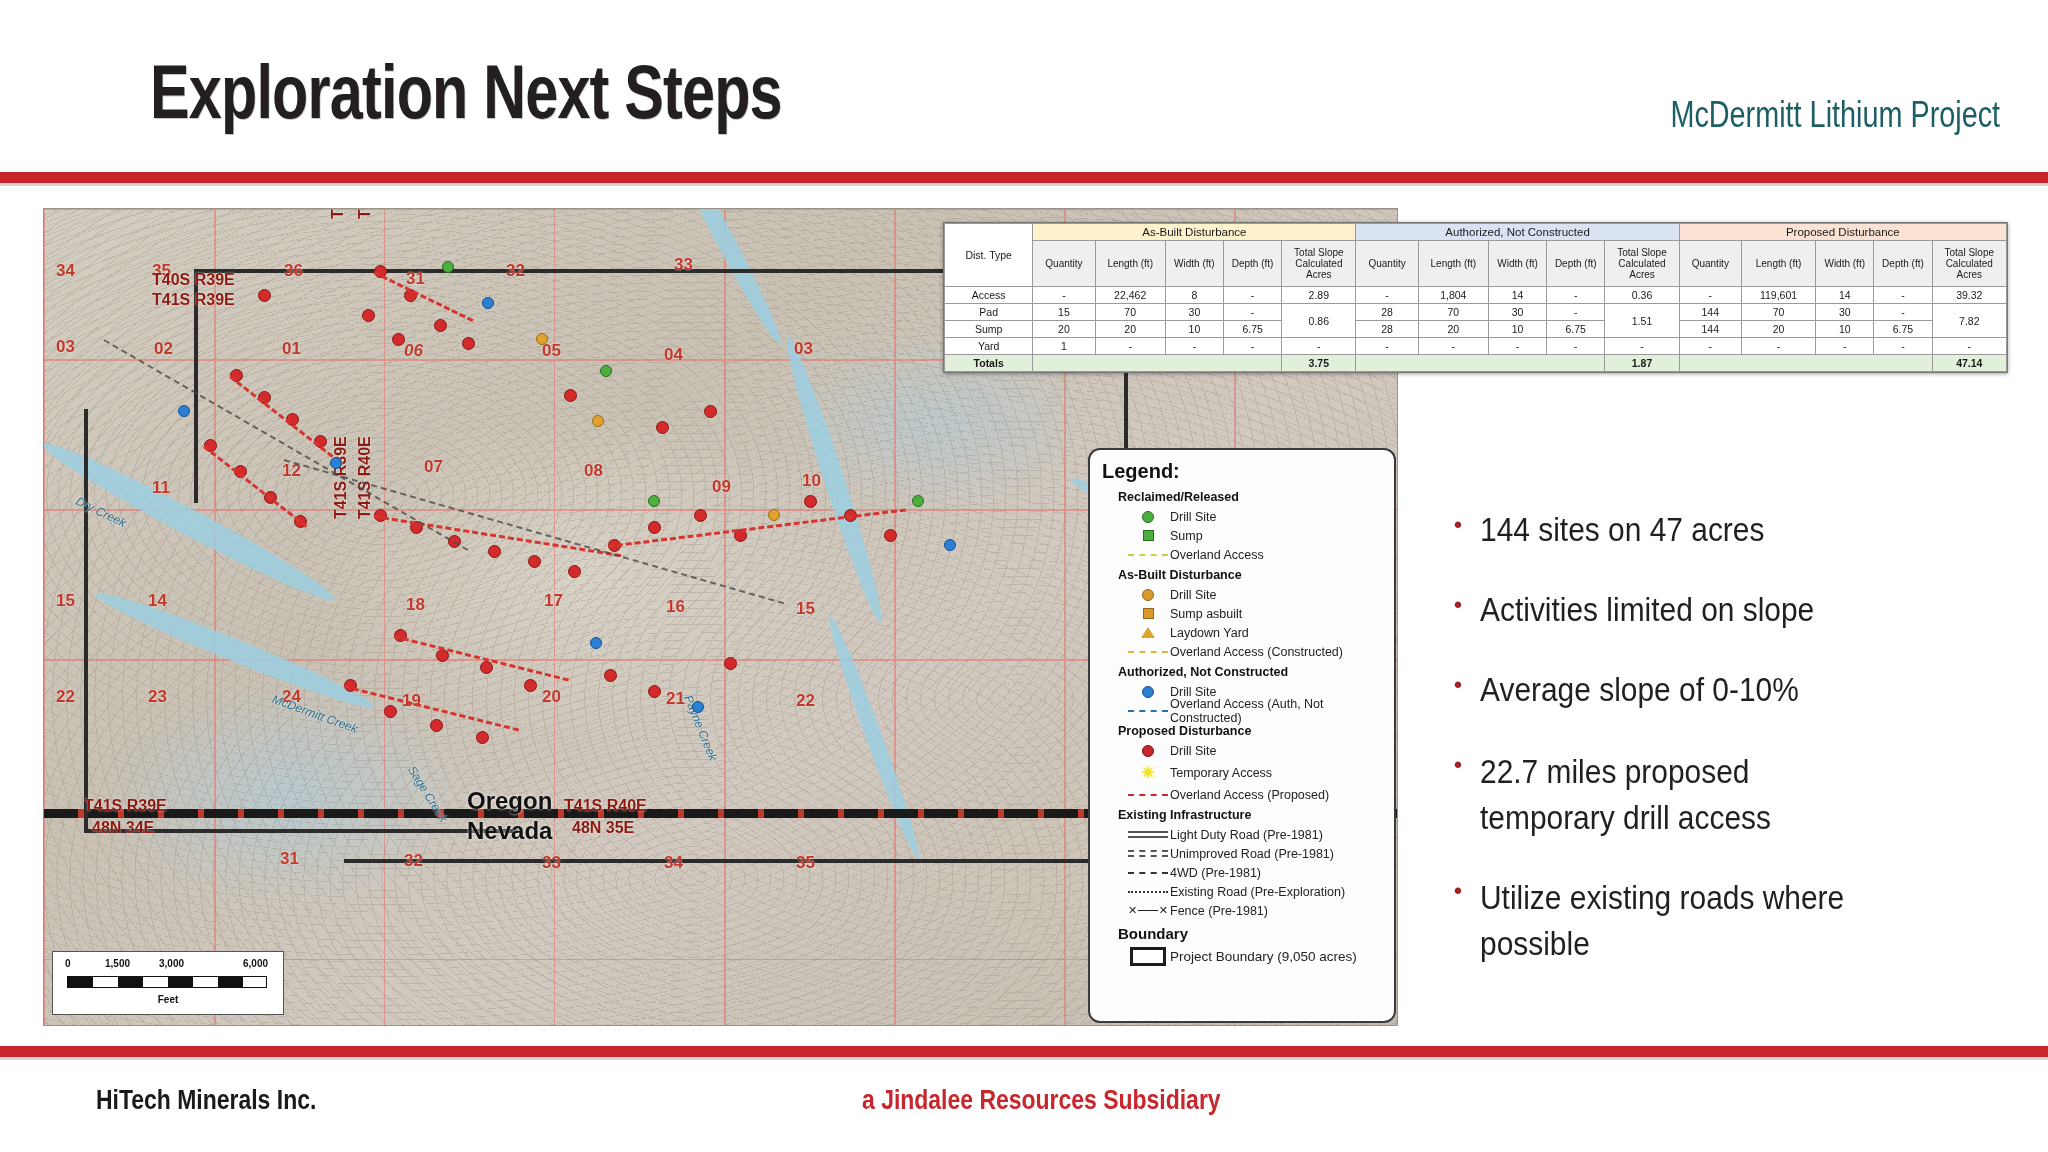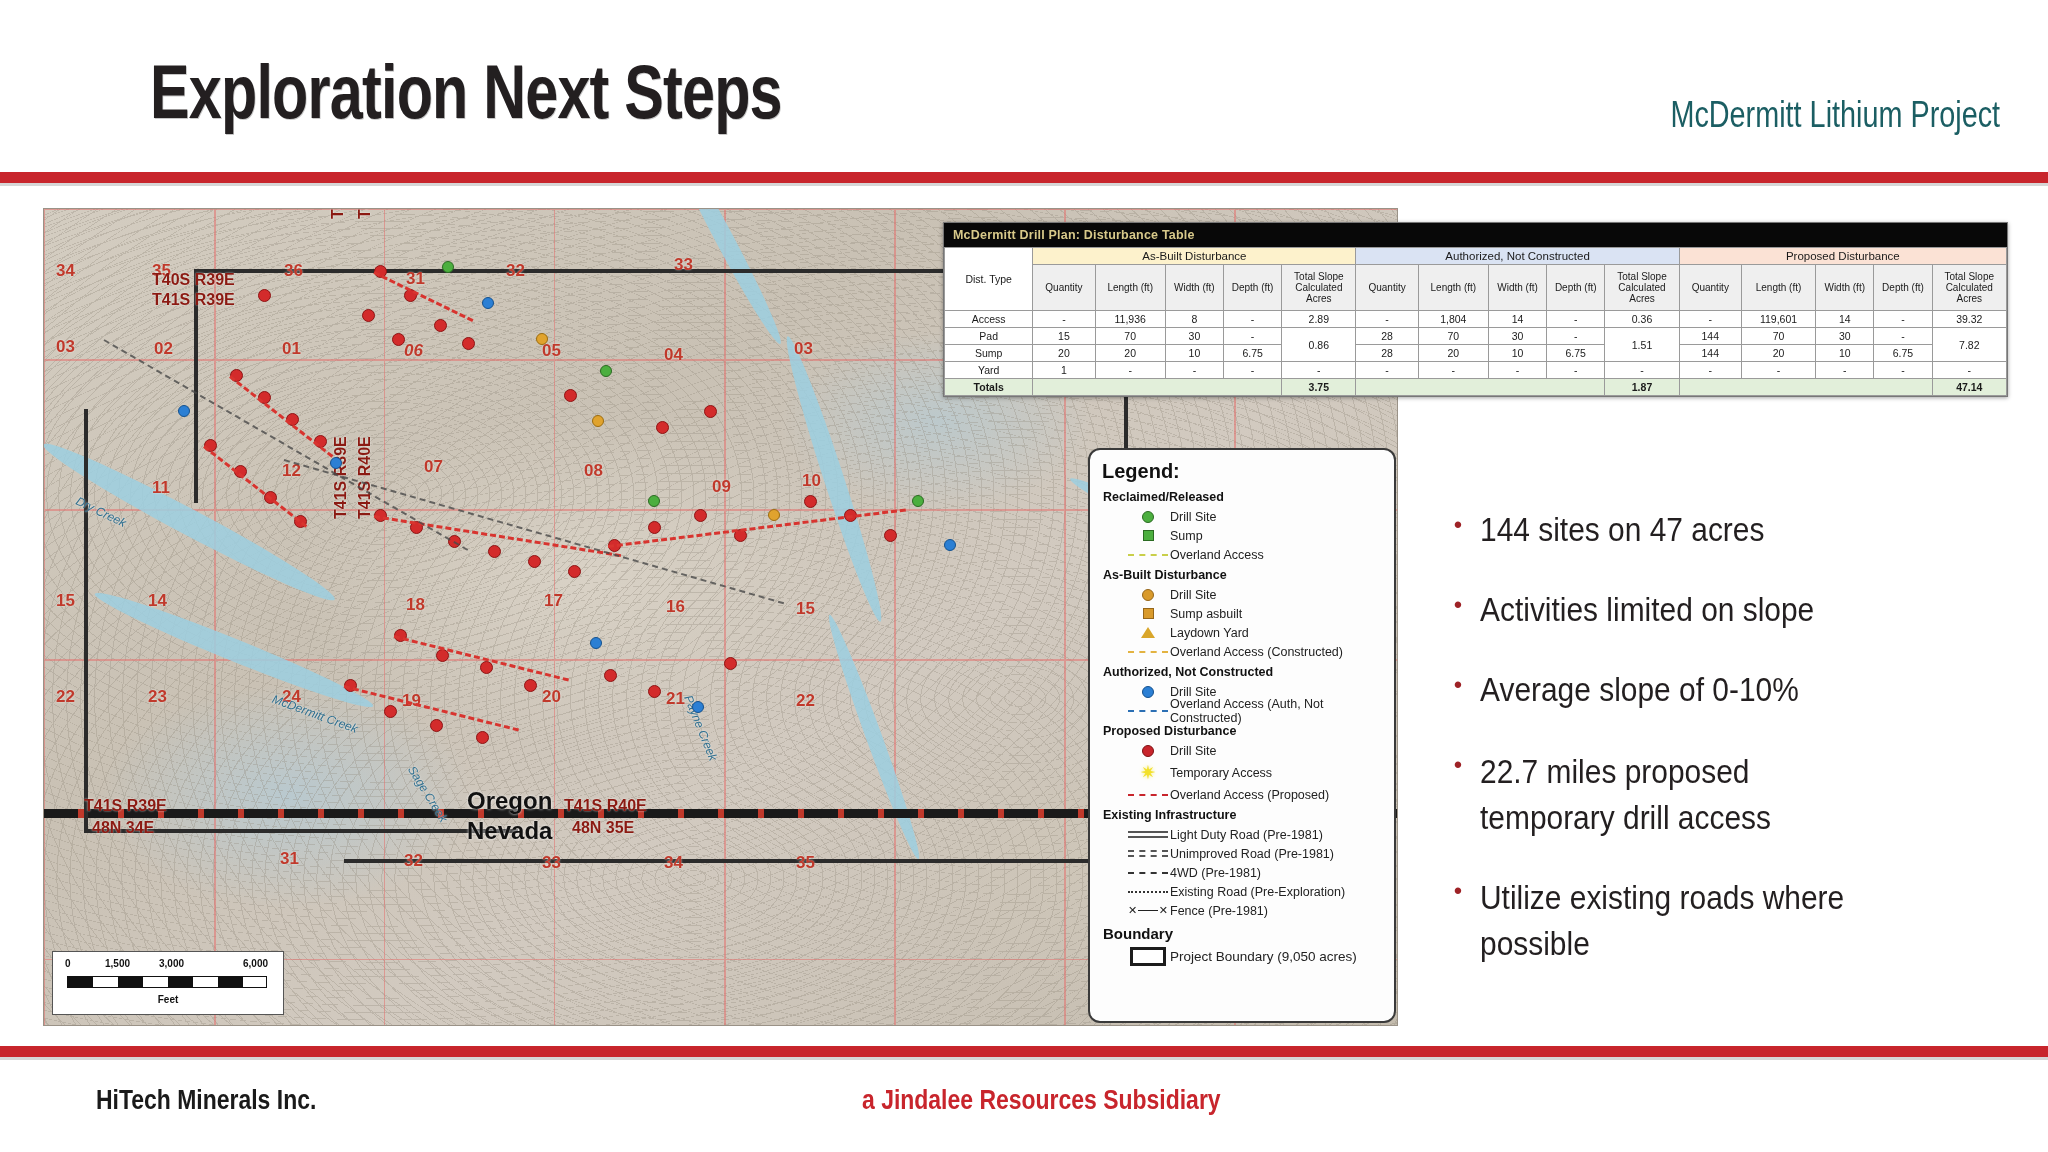--- a/index.html
+++ b/index.html
@@ -75,21 +75,21 @@
     background:repeating-linear-gradient(to right,#111 0 25px,#fff 25px 50px);
     border:1px solid #111;box-sizing:border-box;}
   .scalebar .unit{position:absolute;top:42px;width:100%;text-align:center;
     font-size:10px;font-weight:bold;color:#111;}
 
   
   .legend{position:absolute;left:1088px;top:448px;width:308px;height:575px;
     background:#fdfdfd;border:2px solid #3a3a3a;border-radius:12px;
     box-sizing:border-box;padding:10px 12px;}
   .legend h2{margin:0 0 7px 0;font-size:20px;font-weight:bold;color:#111;}
-  .lg-head{font-size:12.5px;font-weight:bold;color:#111;margin:4px 0 3px 1px;}
+  .lg-head{font-size:12.5px;font-weight:bold;color:#111;margin:4px 0 3px 16px;}
   .lg-row{display:flex;align-items:center;height:19px;font-size:12.5px;color:#222;margin-left:24px;}
   .lg-sym{width:44px;flex:0 0 44px;display:flex;align-items:center;justify-content:center;}
   .sq{width:9px;height:9px;display:inline-block;}
   .ci{width:10px;height:10px;border-radius:50%;display:inline-block;}
   .pent{width:0;height:0;border-left:7px solid transparent;border-right:7px solid transparent;
     border-bottom:11px solid #d9a62a;display:inline-block;}
   .ln{width:40px;height:0;display:inline-block;}
   .star{font-size:19px;color:#f2e02a;line-height:1;text-shadow:0 0 4px #f7ef8a;}
   .fence{width:40px;display:flex;align-items:center;justify-content:space-between;
     font-size:11px;color:#222;}
@@ -400,21 +400,20 @@
   <div class="lg-head" style="font-size:15px;margin-top:5px;">Boundary</div>
   <div class="lg-row" style="height:22px;font-size:13.5px;">
       <span class="lg-sym">
         <span class="bnd-box"></span>
       </span>
       <span>Project Boundary (9,050 acres)</span>
     </div>
 </div>
 
 <div class="dtable">
-  <div class="tbar">McDermitt Drill Plan: Disturbance Table</div>
   <table>
     <colgroup>
       <col style="width:88px">
       <col style="width:62px">
         <col style="width:70px">
         <col style="width:58px">
         <col style="width:58px">
         <col style="width:74px">
       <col style="width:62px">
         <col style="width:70px">
@@ -448,21 +447,21 @@
       <td class="thick-l">Quantity</td>
       <td>Length (ft)</td>
       <td>Width (ft)</td>
       <td>Depth (ft)</td>
       <td>Total Slope Calculated Acres</td>
     </tr>
 
     <tr>
       <td class="dtype">Access</td>
       <td>-</td>
-      <td>11,936</td>
+      <td>22,462</td>
       <td>8</td>
       <td>-</td>
       <td>2.89</td>
       <td class="thick-l">-</td>
       <td>1,804</td>
       <td>14</td>
       <td>-</td>
       <td>0.36</td>
       <td class="thick-l">-</td>
       <td>119,601</td>

